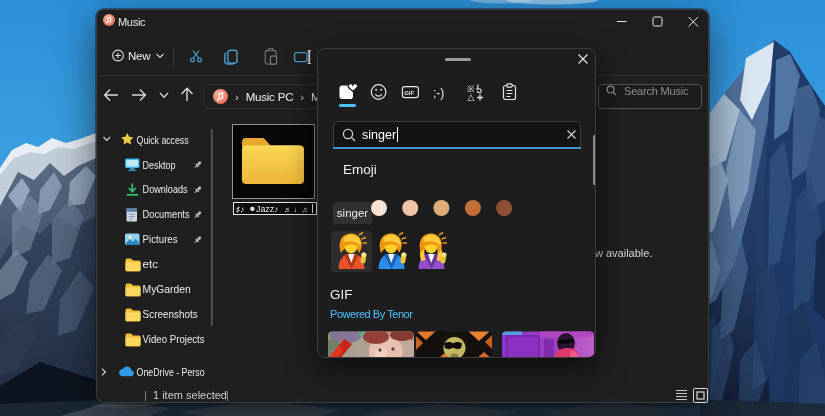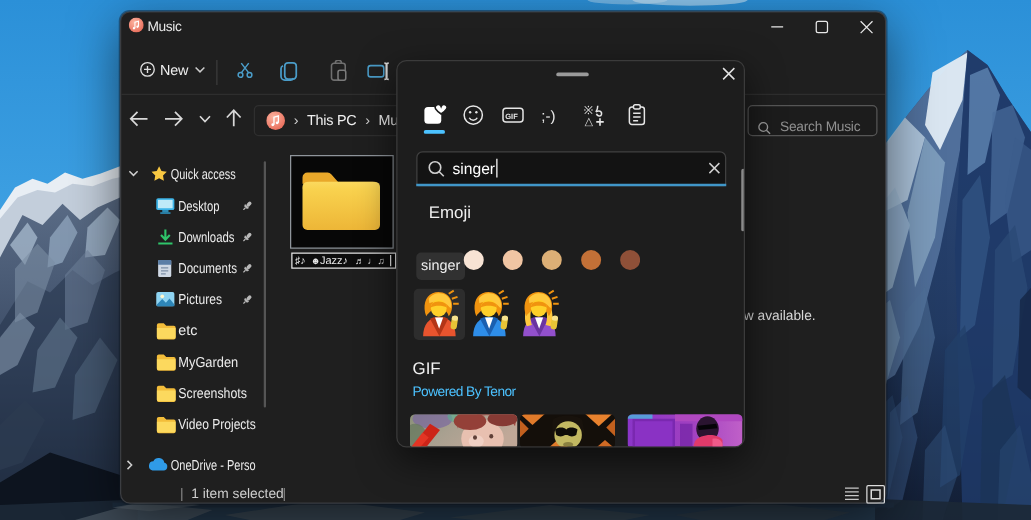--- a/index.html
+++ b/index.html
@@ -18,21 +18,21 @@
   #apptitle { left:21px; top:6px; font-size:11px; letter-spacing:-0.3px; color:#e8e8e8; }
 
   
   #cmdbar { left:0; top:30px; width:100%; height:36px; border-bottom:1px solid #2e2e2e; }
 
   
   #navbar { left:0; top:67px; width:100%; height:36px; }
   #crumbbox { left:106px; top:7px; width:392px; height:25px; border:1px solid #2f2f2f; border-radius:4px;
      font-size:11.5px; letter-spacing:-0.2px; color:#f0f0f0; display:flex; align-items:center; }
   #searchbox { left:501px; top:7px; width:104px; height:25px; border:1px solid #565656; border-radius:4px;
-     font-size:11px; letter-spacing:-0.2px; color:#8f8f8f; display:flex; align-items:flex-end; padding-left:7px; gap:7px; background:#1c1c1c;}
+     font-size:11px; letter-spacing:-0.2px; color:#8f8f8f; display:flex; align-items:flex-start; padding-left:7px; gap:7px; background:#1c1c1c;}
 
   
   #sidebar { left:0; top:103px; width:112px; height:276px; font-size:12px; color:#f97316; }
 
   
   #statusbar { left:0; top:376px; width:100%; height:17px; font-size:11px; color:#cfcfcf; }
 
   
   #filearea { left:112px; top:103px; width:501px; height:273px; }
 
@@ -193,21 +193,21 @@
         </g>
       </svg>
       <div class="abs" id="crumbbox">
         <svg style="margin-left:9px;" width="15" height="15" viewBox="0 0 17 17">
           <circle cx="8.5" cy="8.5" r="8.5" fill="url(#mic1)"></circle>
           <path d="M7 12.2 V5.4 l4-1.1 v6.2" stroke="#fff" stroke-width="1.2" fill="none"></path>
           <circle cx="5.9" cy="12.2" r="1.3" fill="#fff"></circle>
             <circle cx="9.9" cy="10.5" r="1.3" fill="#fff"></circle>
         </svg>
         <span style="margin-left:7px;color:#cfcfcf;">›</span>
-        <span style="margin-left:7px;">This PC</span>
+        <span style="margin-left:7px;">Music PC</span>
         <span style="margin-left:7px;color:#cfcfcf;">›</span>
         <span style="margin-left:7px;">Music</span>
       </div>
       <div class="abs" id="searchbox">
         <svg width="11" height="11" viewBox="0 0 12 12">
             <circle cx="5" cy="5" r="3.8" stroke="#9a9a9a" stroke-width="1.2" fill="none"></circle>
             <path d="M7.8 7.8 L11 11" stroke="#9a9a9a" stroke-width="1.2"></path>
           </svg>
         <span>Search Music</span>
       </div>

